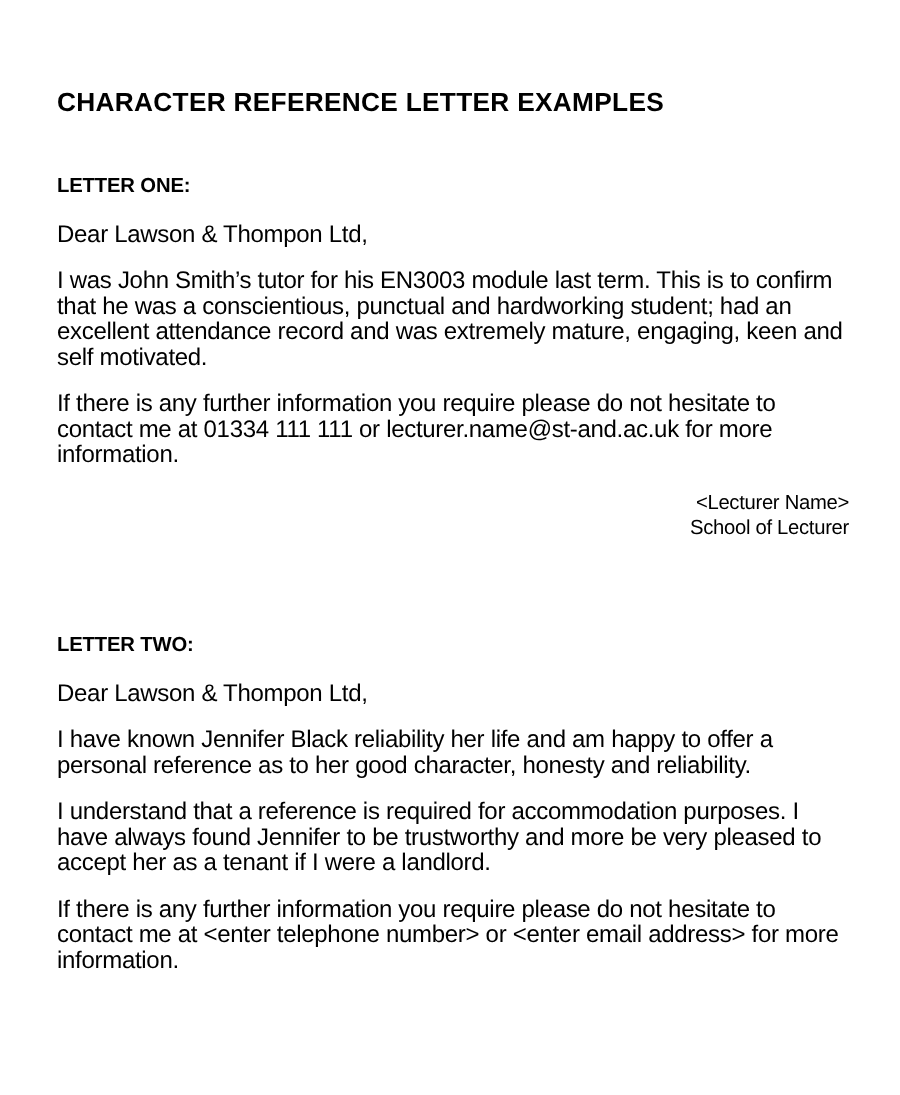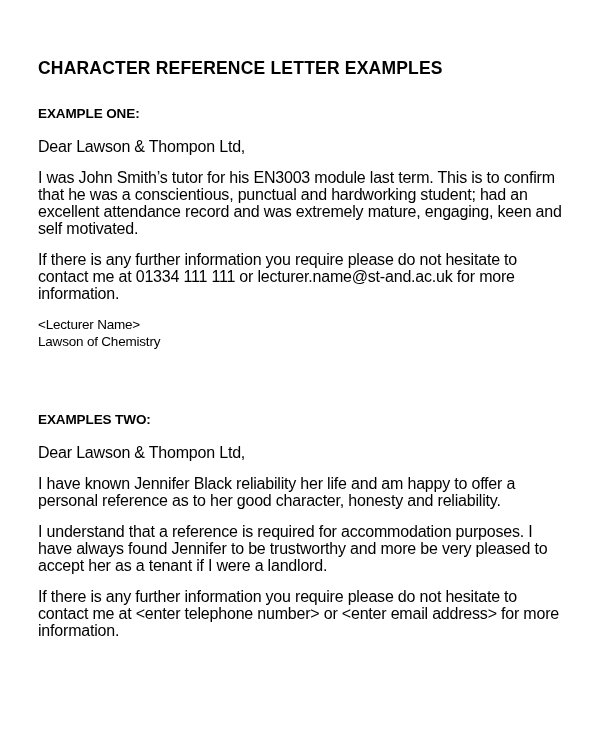--- a/index.html
+++ b/index.html
@@ -16,74 +16,75 @@
   .page {
     width: 600px;
     height: 730px;
     background: #ffffff;
     padding: 58px 34px 20px 38px;
   }
   .doc-title {
     font-size: 17.5px;
     font-weight: bold;
     letter-spacing: 0.2px;
-    margin-bottom: 27px;
+    margin-bottom: 37px;
     color: #000000;
   }
   .section-heading {
     font-size: 13.5px;
     font-weight: bold;
     letter-spacing: -0.1px;
     margin-bottom: 17px;
   }
   .para {
     font-size: 16px;
     letter-spacing: -0.2px;
     line-height: 17px;
     margin-bottom: 14px;
     max-width: 528px;
   }
   .sig-line {
     font-size: 13.5px;
     letter-spacing: -0.2px;
     line-height: 17px;
+    text-align: right;
   }
   .signature-block {
     margin-bottom: 14px;
   }
   .section-two {
     margin-top: 62px;
   }
 </style>
 </head>
 <body>
 
 <div class="page">
 
   <h1 class="doc-title">CHARACTER REFERENCE LETTER EXAMPLES</h1>
 
   <section>
-    <div class="section-heading">EXAMPLE ONE:</div>
+    <div class="section-heading">LETTER ONE:</div>
 
     <p class="para">Dear Lawson &amp; Thompon Ltd,</p>
 
     <p class="para">I was John Smith’s tutor for his EN3003 module last term. This is to confirm that he was a conscientious, punctual and hardworking student; had an excellent attendance record and was extremely mature, engaging, keen and self motivated.</p>
 
 
     <p class="para">If there is any further information you require please do not hesitate to contact me at 01334 111 111  or lecturer.name@st-and.ac.uk for more information.</p>
 
 
     <div class="signature-block">
       <div class="sig-line">&lt;Lecturer Name&gt;</div>
-      <div class="sig-line">Lawson of Chemistry</div>
+      <div class="sig-line">School of Lecturer</div>
     </div>
   </section>
 
   <section class="section-two">
-    <div class="section-heading">EXAMPLES TWO:</div>
+    <div class="section-heading">LETTER TWO:</div>
 
     <p class="para">Dear Lawson &amp; Thompon Ltd,</p>
 
     <p class="para">I have known Jennifer Black reliability her life and am happy to offer a personal reference as to her good character, honesty and reliability.</p>
 
     <p class="para">I understand that a reference is required for accommodation purposes. I have always found Jennifer to be trustworthy and more be very pleased to accept her as a tenant if I were a landlord.</p>
 
     <p class="para">If there is any further information you require please do not hesitate to contact me at &lt;enter telephone number&gt;  or &lt;enter email address&gt; for more information.</p>
   </section>
 

